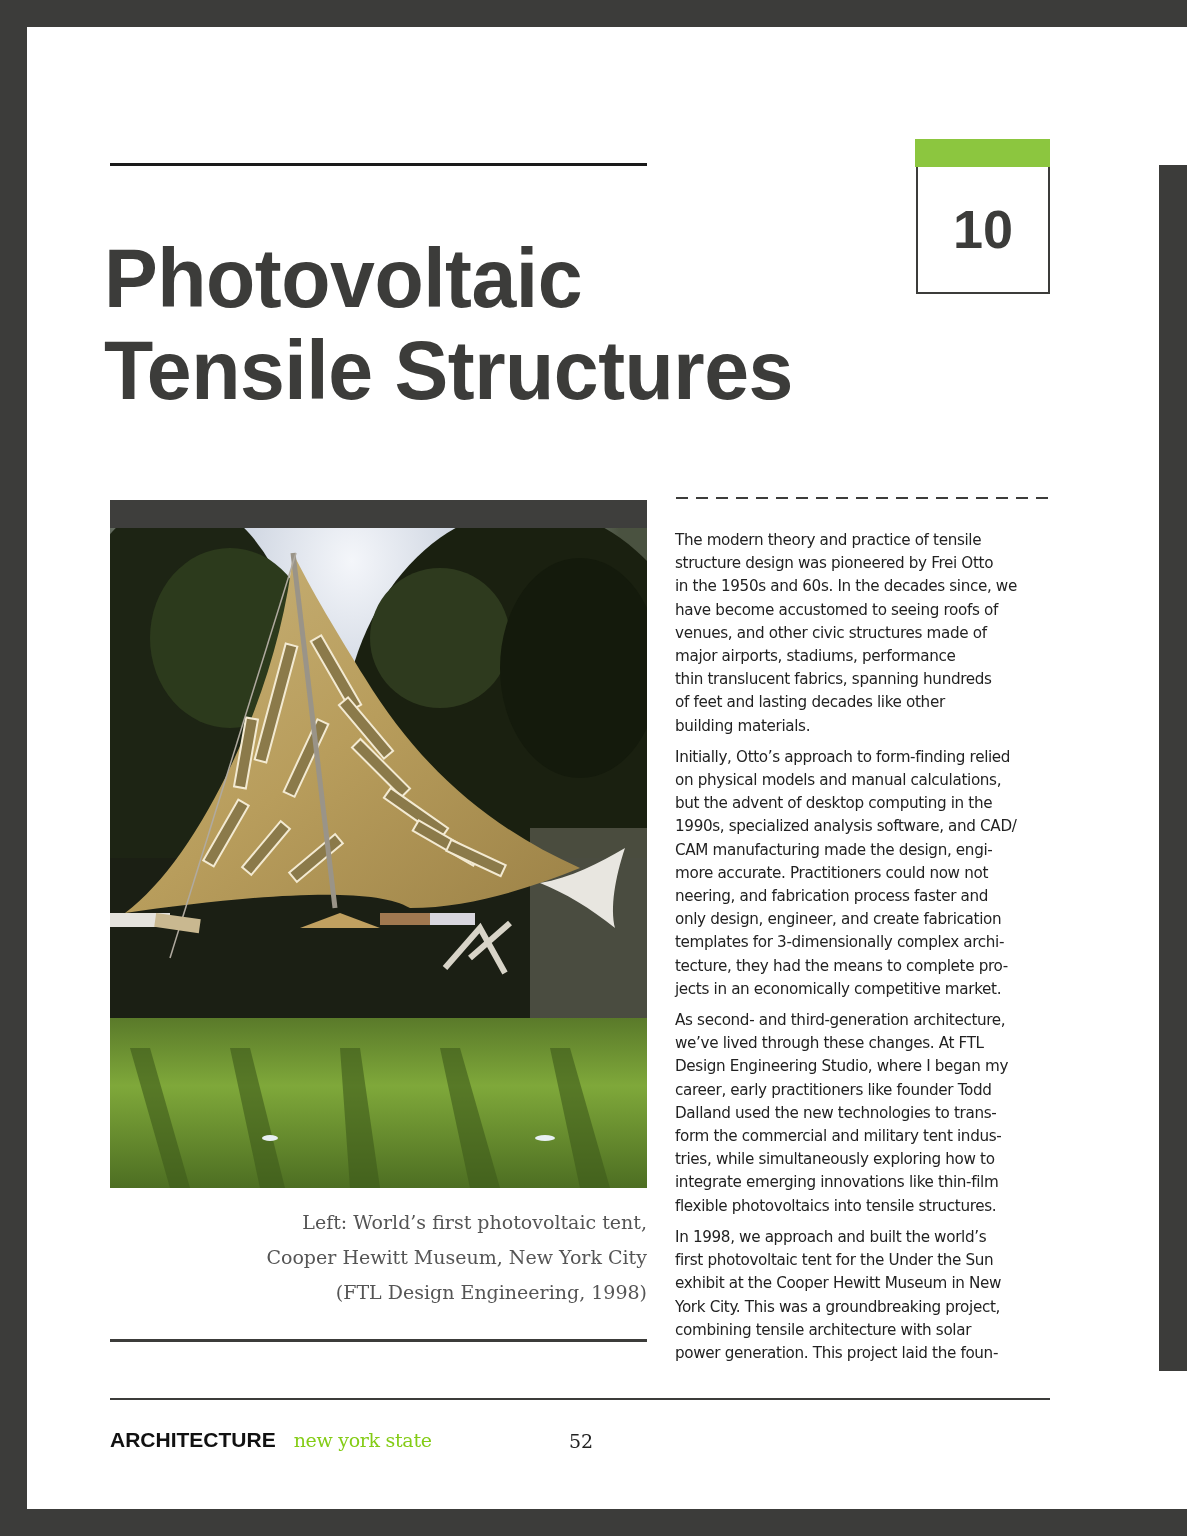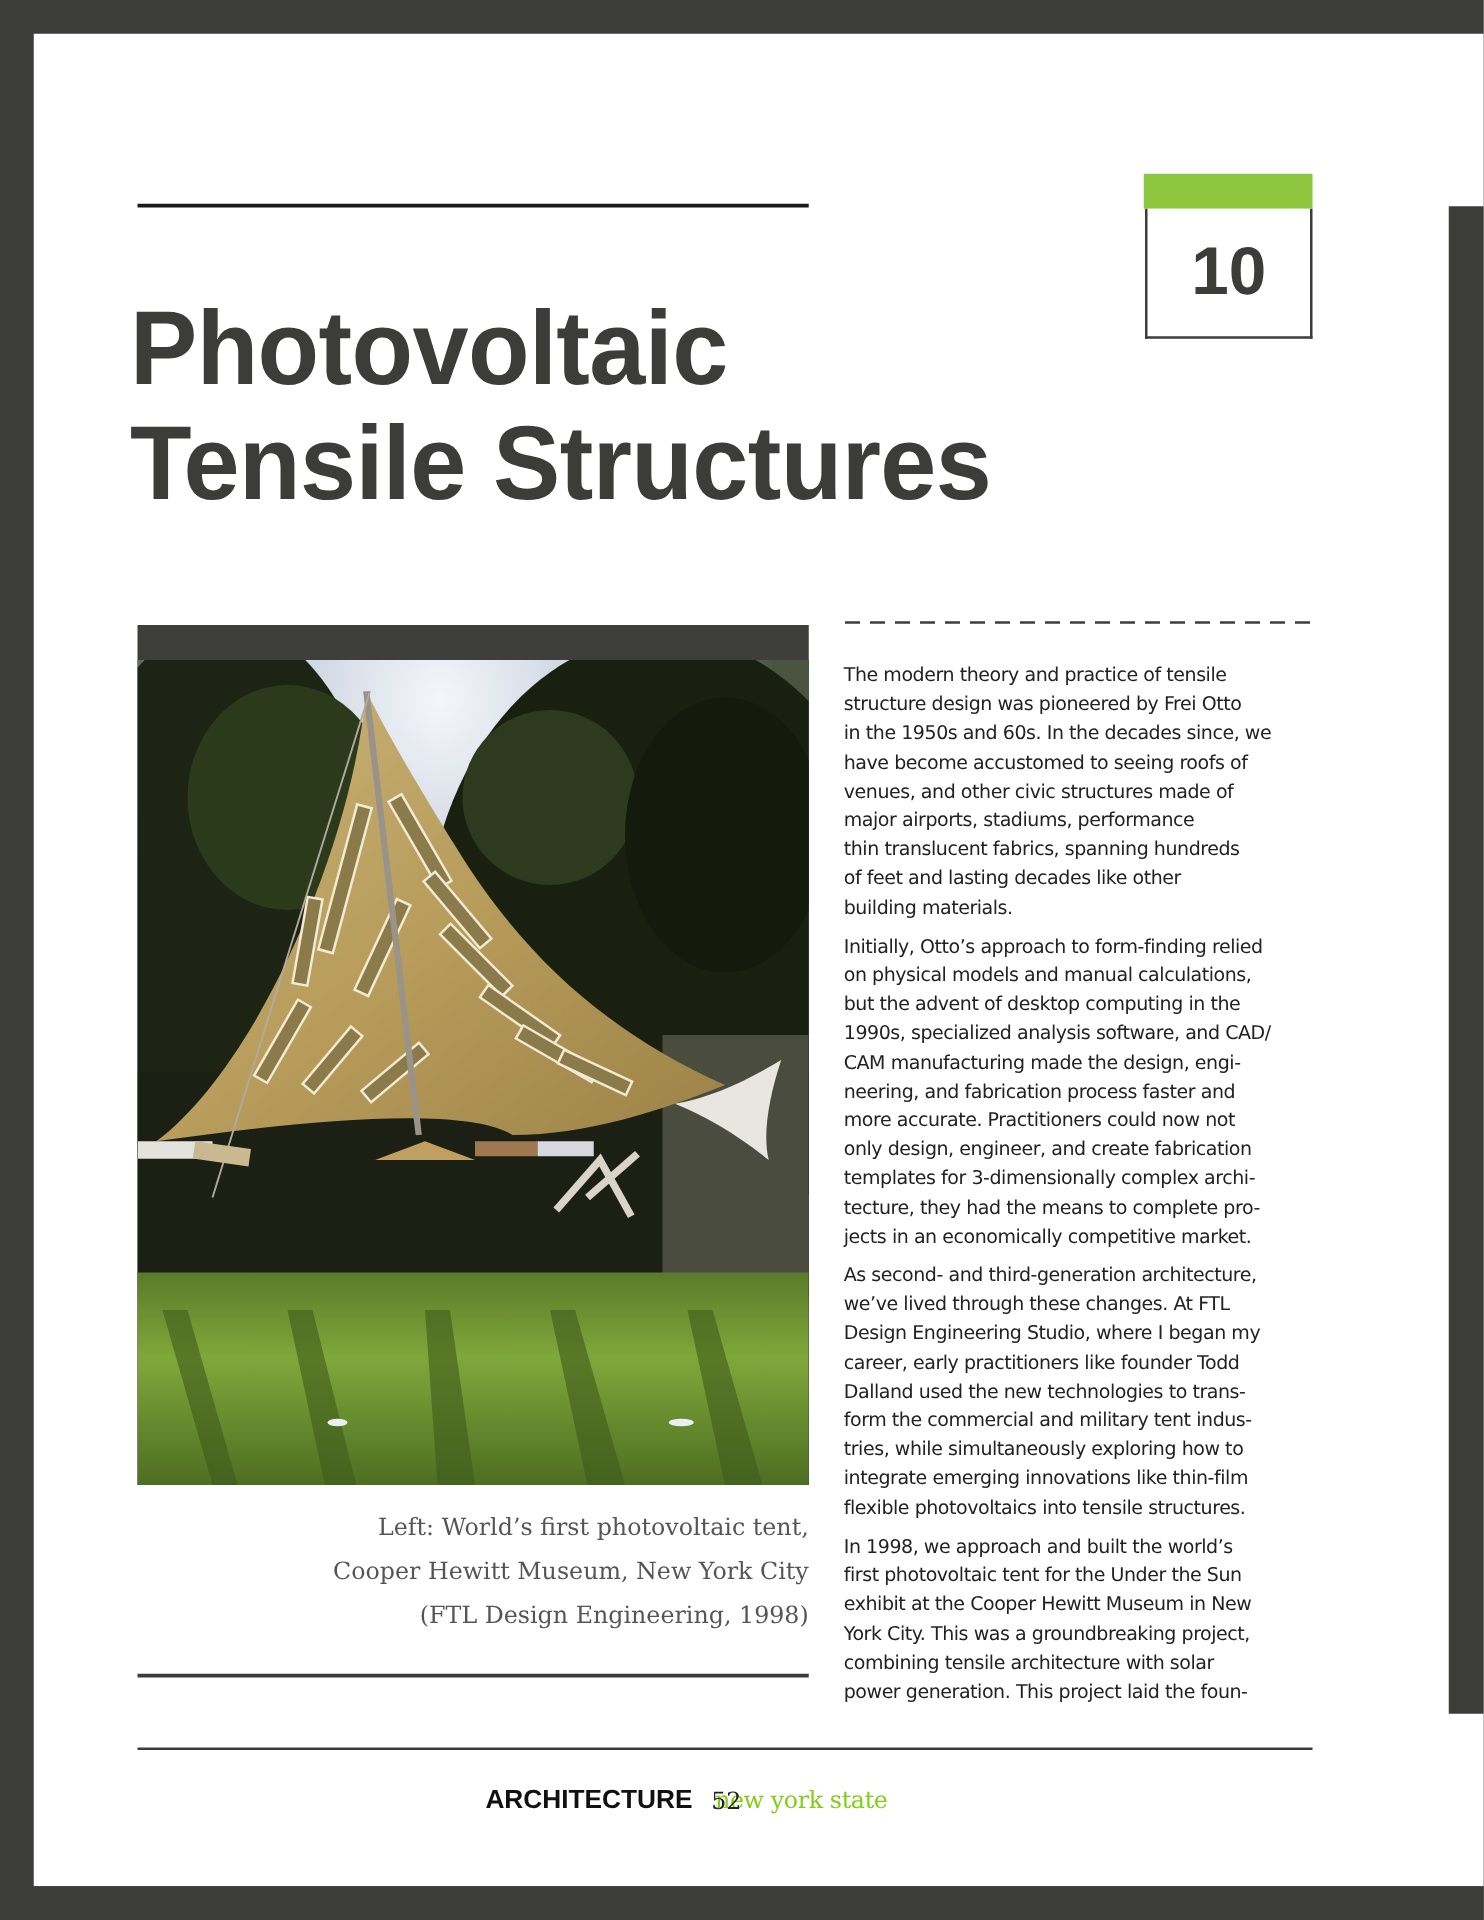--- a/index.html
+++ b/index.html
@@ -33,21 +33,21 @@
     }
     .title span { display: block; white-space: nowrap; }
 
     .chapter-badge {
       position: absolute; left: 915px; top: 139px; width: 135px; height: 155px;
     }
     .chapter-badge .green {
       position: absolute; left: 0; top: 0; width: 135px; height: 28px; background: #8cc63f;
     }
     .chapter-badge .box {
-      position: absolute; left: 1px; top: 28px; width: 134px; height: 104px;
+      position: absolute; left: 1px; top: 28px; width: 134px; height: 127px;
       border: 2px solid #3c3c3a; border-top: none; background: #fff;
       display: flex; align-items: center; justify-content: center;
     }
     .chapter-badge .num {
       font-family: "Liberation Sans", sans-serif; font-weight: 700;
       font-size: 54px; color: #3c3c3a; margin-top: -2px;
     }
 
     .photo-frame {
       position: absolute; left: 110px; top: 500px; width: 537px; height: 688px;
@@ -77,21 +77,21 @@
       color: #222; letter-spacing: -0.35px;
     }
     .body-text p { margin-bottom: 8px; }
     .body-text .ln { display: block; white-space: nowrap; }
 
     .footer-rule {
       position: absolute; left: 110px; top: 1398px; width: 940px; height: 2px; background: #3c3c3a;
     }
     .footer {
       position: absolute; left: 110px; top: 1428px; height: 30px; width: 600px;
-      display: flex; align-items: baseline; justify-content: flex-end;
+      display: flex; align-items: baseline;
     }
     .footer .brand {
       font-family: "Liberation Sans", sans-serif; font-weight: 700; font-size: 21px; color: #111;
     }
     .footer .sub {
       font-family: "DejaVu Serif", serif; font-size: 19px; color: #84cc16; margin-left: 18px; letter-spacing: -0.3px;
     }
     .footer .page-num {
       position: absolute; left: 459px; top: 2px;
       font-family: "DejaVu Serif", serif; font-size: 19px; color: #222;
@@ -207,22 +207,22 @@
     <span class="ln">thin translucent fabrics, spanning hundreds</span>
     <span class="ln">of feet and lasting decades like other</span>
     <span class="ln">building materials.</span>
   </p>
   <p>
     <span class="ln">Initially, Otto’s approach to form-finding relied</span>
     <span class="ln">on physical models and manual calculations,</span>
     <span class="ln">but the advent of desktop computing in the</span>
     <span class="ln">1990s, specialized analysis software, and CAD/</span>
     <span class="ln">CAM manufacturing made the design, engi-</span>
+    <span class="ln">more accurate. Practitioners could now not</span>
     <span class="ln">neering, and fabrication process faster and</span>
-    <span class="ln">more accurate. Practitioners could now not</span>
     <span class="ln">only design, engineer, and create fabrication</span>
     <span class="ln">templates for 3-dimensionally complex archi-</span>
     <span class="ln">tecture, they had the means to complete pro-</span>
     <span class="ln">jects in an economically competitive market.</span>
   </p>
   <p>
     <span class="ln">As second- and third-generation architecture,</span>
     <span class="ln">we’ve lived through these changes. At FTL</span>
     <span class="ln">Design Engineering Studio, where I began my</span>
     <span class="ln">career, early practitioners like founder Todd</span>

